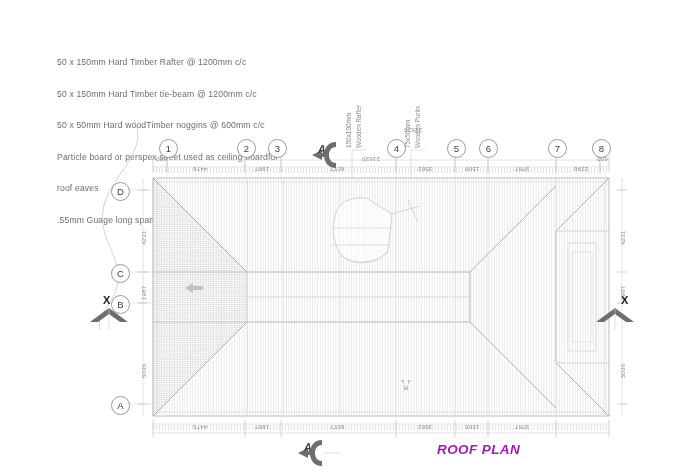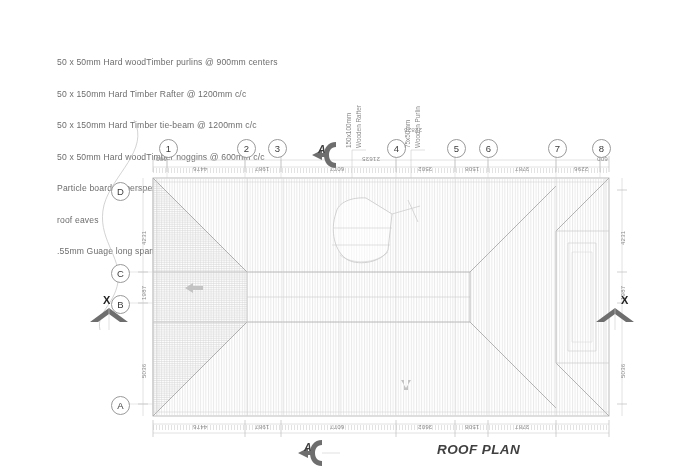--- a/index.html
+++ b/index.html
@@ -9,21 +9,21 @@
   #sheet{position:absolute;inset:0;width:680px;height:474px;}
 
   
   #spec-notes{position:absolute;left:57px;top:36px;width:330px;
               font-size:8.6px;line-height:10.5px;color:#6d6d6d;
               letter-spacing:.15px;white-space:pre;}
   #spec-notes div{white-space:pre;}
 
   
   #plan-title{position:absolute;left:437px;top:442px;font-size:13.5px;
-              font-weight:bold;font-style:italic;color:#404040;
+              font-weight:bold;font-style:italic;color:#a21caf;
               letter-spacing:.4px;}
 
   
   .bub{position:absolute;width:17px;height:17px;border:0.8px solid #9a9a9a;
        border-radius:50%;background:#fff;color:#3b3b3b;font-size:9.5px;
        display:flex;align-items:center;justify-content:center;z-index:6;}
 
   
   .dim{position:absolute;font-size:6.1px;color:#8d8d8d;white-space:nowrap;
        letter-spacing:.2px;z-index:5;}
@@ -40,21 +40,20 @@
   .xtag{position:absolute;font-size:11px;font-weight:bold;color:#222;z-index:8;}
 
   svg{position:absolute;left:0;top:0;}
 </style>
 </head>
 <body>
 
 <div id="sheet">
 
   <div id="spec-notes">
-    <div>50 x 50mm Hard woodTimber purlins @ 900mm centers</div>
     <div>50 x 150mm Hard Timber Rafter @ 1200mm c/c</div>
     <div>50 x 150mm Hard Timber tie-beam @ 1200mm c/c</div>
     <div>50 x 50mm Hard woodTimber noggins @ 600mm c/c</div>
     <div>Particle board or perspex sheet used as ceiling boardfor</div>
     <div>roof eaves</div>
     <div>.55mm Guage long span aluminum roof sheet</div>
   </div>
 
   <svg width="680" height="474">
     <defs>

